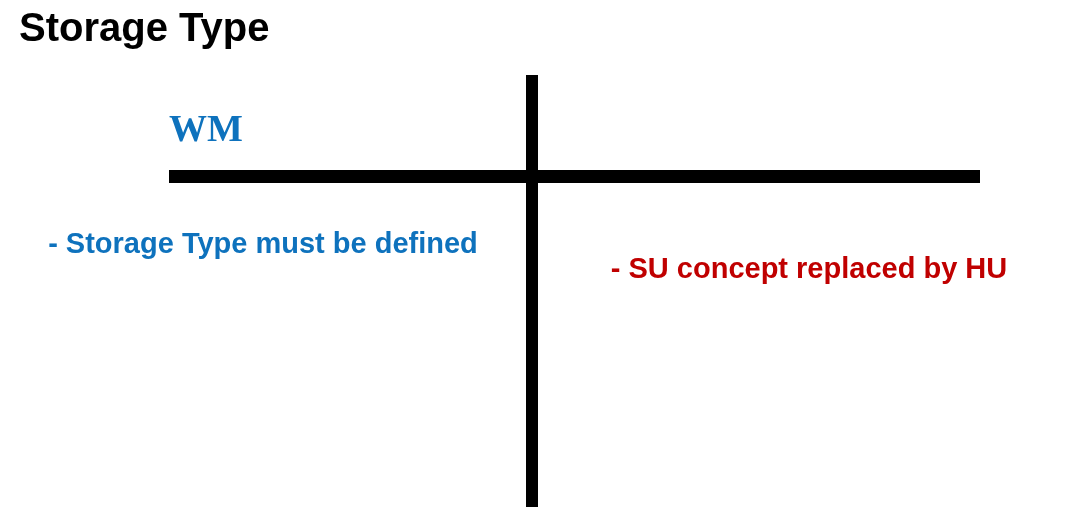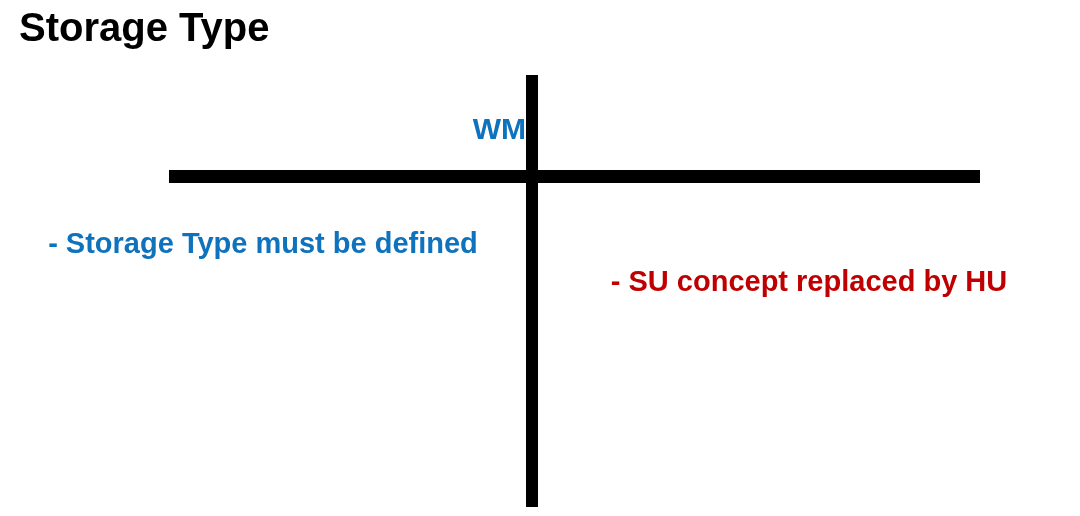--- a/index.html
+++ b/index.html
@@ -46,25 +46,26 @@
     position: absolute;
     left: 169px;
     top: 170px;
     width: 811px;
     height: 13px;
     background: var(--color-divider);
   }
   .col-header {
     position: absolute;
     top: 106px;
-    font-size: 30px;
+    font-size: 38px;
     line-height: 45px;
     font-weight: bold;
-    text-align: right;
+    text-align: left;
     white-space: nowrap;
+    font-family: Liberation Serif, serif;
   }
   .col-header.wm {
     left: 169px;
     width: 357px;
     color: var(--color-wm);
   }
   .col-header.ewm {
     left: 522px;
     width: 442px;
     color: var(--color-ewm);
@@ -80,21 +81,20 @@
     left: 0;
     top: 219px;
     width: 526px;
     color: var(--color-wm);
   }
   .notes.ewm-notes {
     left: 538px;
     top: 244px;
     width: 542px;
     color: var(--color-ewm);
-    margin-top: 13px;
   }
   .note-line { white-space: nowrap; }
 </style>
 </head>
 <body>
 
 <div class="slide">
 
   <div class="title">Storage Type</div>
 

